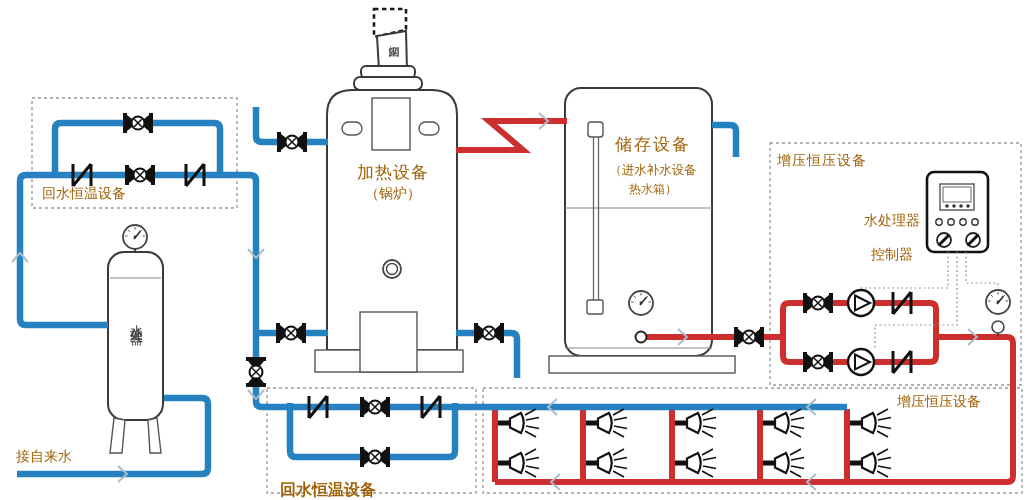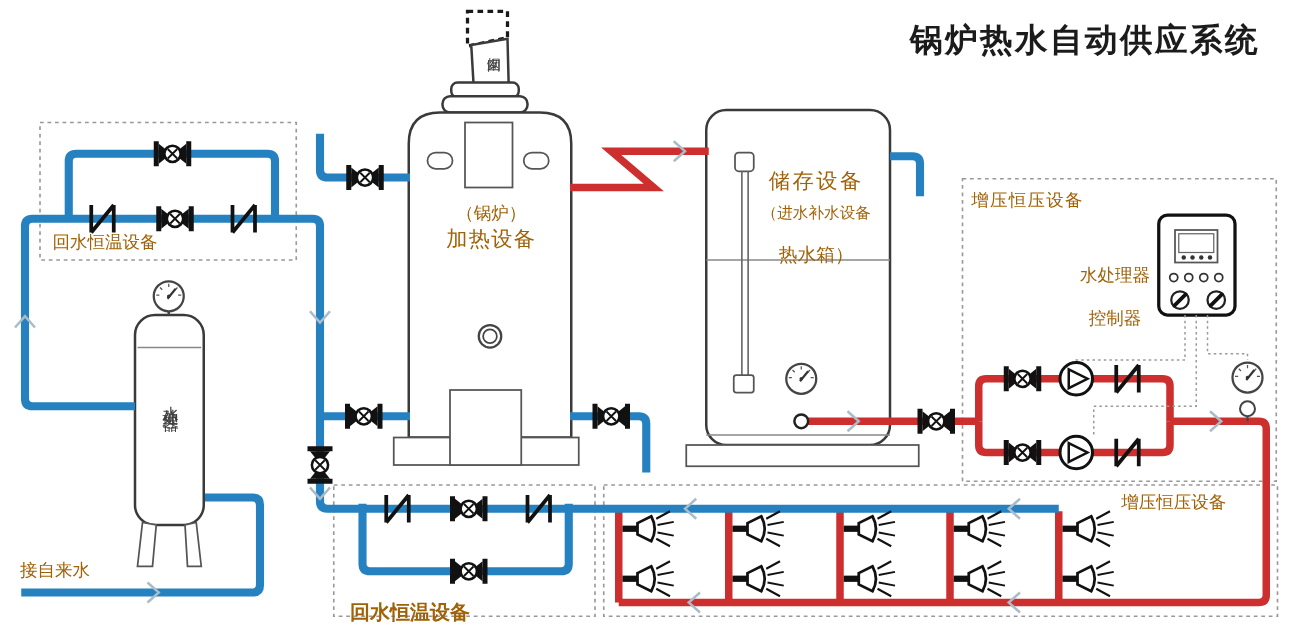--- a/index.html
+++ b/index.html
@@ -213,36 +213,35 @@
   <use href="#sym-arrow" transform="translate(553,407) rotate(180)"></use>
   <use href="#sym-arrow" transform="translate(812,407) rotate(180)"></use>
   <use href="#sym-arrow" transform="translate(556,482) rotate(180)"></use>
   <use href="#sym-arrow" transform="translate(812,482) rotate(180)"></use>
 
   <path class="wire" d="M948,252 V288 H861 V291"></path>
   <path class="wire" d="M957,252 V325 H875 V349"></path>
   <path class="wire" d="M966,252 V283 H998 V288"></path>
 </svg>
 
-<div class="title lbl" style="left:728px;top:15px;">锅炉热水自动供应系统</div>
 
 <div class="lbl" style="left:42px;top:185px;font-size:14px;">回水恒温设备</div>
 <div class="lbl" style="left:16px;top:448px;font-size:14px;">接自来水</div>
 <div class="vlbl" style="left:127px;top:314px;font-size:13px;">水处理器</div>
 <div class="vlbl" style="left:386px;top:37px;font-size:11px;letter-spacing:1px;">烟囱</div>
 
 <div class="lbl center" style="left:332px;top:161px;width:122px;">
+  <div style="font-size:17px;letter-spacing:1px;">加热设备</div>
   <div style="font-size:14px;margin-top:1px;">（锅炉）</div>
-  <div style="font-size:17px;letter-spacing:1px;">加热设备</div>
 </div>
 
 <div class="lbl center" style="left:598px;top:133px;width:110px;">
   <div style="font-size:17px;letter-spacing:2px;">储存设备</div>
   <div style="font-size:12.5px;margin-top:6px;">（进水补水设备</div>
-  <div style="font-size:15px;margin-top:16px;">热水箱）</div>
+  <div style="font-size:12px;margin-top:2px;">热水箱）</div>
 </div>
 
 <div class="lbl" style="left:777px;top:152px;font-size:14px;letter-spacing:1px;">增压恒压设备</div>
 
 <div class="lbl center" style="left:858px;top:212px;width:68px;">
   <div style="font-size:14px;">水处理器</div>
   <div style="font-size:14px;margin-top:16px;">控制器</div>
 </div>
 
 <div class="lbl" style="left:280px;top:480px;font-size:16px;font-weight:bold;">回水恒温设备</div>

